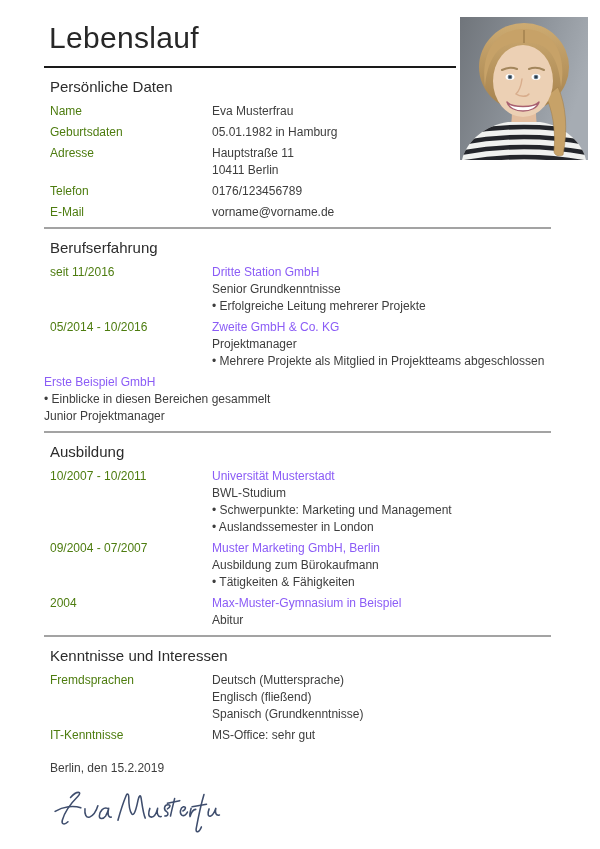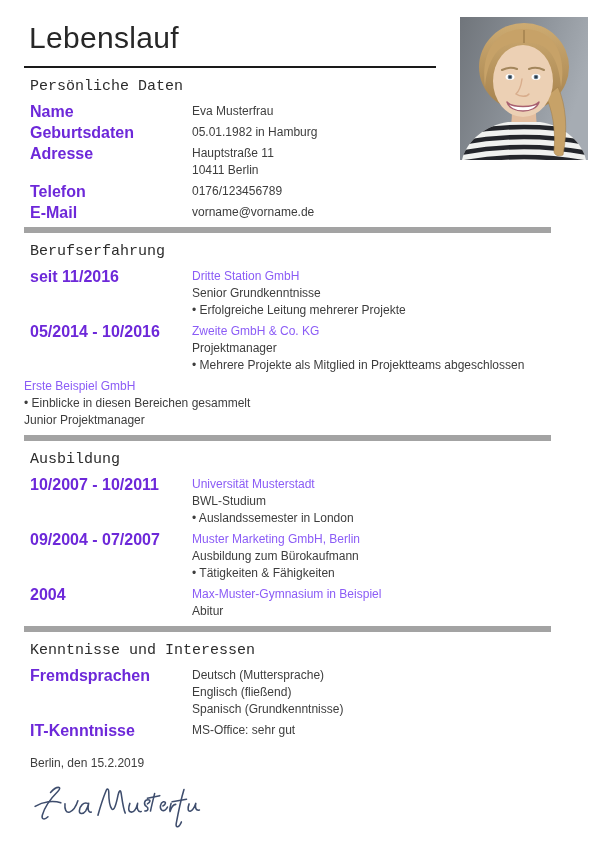--- a/index.html
+++ b/index.html
@@ -1,26 +1,26 @@
 <!DOCTYPE html>
 <html><head>
 <meta charset="utf-8">
 <style>
   html,body{margin:0;padding:0;background:#ffffff;}
   body{font-family:"Liberation Sans","DejaVu Sans",sans-serif;-webkit-font-smoothing:antialiased;}
   .page{position:relative;width:600px;height:849px;background:#ffffff;overflow:hidden;}
-  .content{margin-left:24px;margin-right:49px;}
+  .content{margin-left:44px;margin-right:49px;}
   .doc-title{margin:21px 0 0 5px;font-size:30px;line-height:34px;font-weight:400;color:#272727;letter-spacing:0.3px;}
   .header-rule{margin-top:11px;width:412px;border-top:2px solid #1a1a1a;height:0;}
   .photo{position:absolute;top:17px;left:460px;width:128px;height:143px;}
   .photo svg{display:block;}
-  .section-title{font-size:15px;line-height:20px;color:#2c2c2c;padding:9px 0 6px 6px;font-family:Liberation Mono, monospace;}
-  .section.ruled{border-top:6px solid #a3a3a3;margin-top:6px;}
+  .section-title{font-size:15px;line-height:20px;color:#2c2c2c;padding:9px 0 6px 6px;}
+  .section.ruled{border-top:2px solid #a3a3a3;margin-top:6px;}
   .row{display:flex;margin-bottom:4px;}
-  .label{flex:0 0 168px;box-sizing:border-box;padding-left:6px;color:#6d28d9;font-size:16px;line-height:17px;white-space:nowrap;font-weight:bold;}
+  .label{flex:0 0 168px;box-sizing:border-box;padding-left:6px;color:#4d7c0f;font-size:12px;line-height:17px;white-space:nowrap;}
   .values{flex:1;font-size:12px;line-height:17px;color:#3d3d3d;}
   .vline{white-space:nowrap;}
   .vline.bold{font-weight:400;color:#8b5cf6;}
   .date-line{margin:16px 0 0 6px;font-size:12px;line-height:16px;color:#3d3d3d;}
   .signature{margin:11px 0 0 8px;}
   .signature svg{display:block;}
 </style>
 </head>
 <body>
 
@@ -139,20 +139,21 @@
             </div>
           </div>
         </section>
         <section class="section ruled">
           <div class="section-title">Ausbildung</div>
           <div class="row">
             <div class="label">10/2007 - 10/2011</div>
             <div class="values">
               <div class="vline bold">Universität Musterstadt</div>
               <div class="vline">BWL-Studium</div>
+              <div class="vline">• Schwerpunkte: Marketing und Management</div>
               <div class="vline">• Auslandssemester in London</div>
             </div>
           </div>
           <div class="row">
             <div class="label">09/2004 - 07/2007</div>
             <div class="values">
               <div class="vline bold">Muster Marketing GmbH, Berlin</div>
               <div class="vline">Ausbildung zum Bürokaufmann</div>
               <div class="vline">• Tätigkeiten &amp; Fähigkeiten</div>
             </div>

